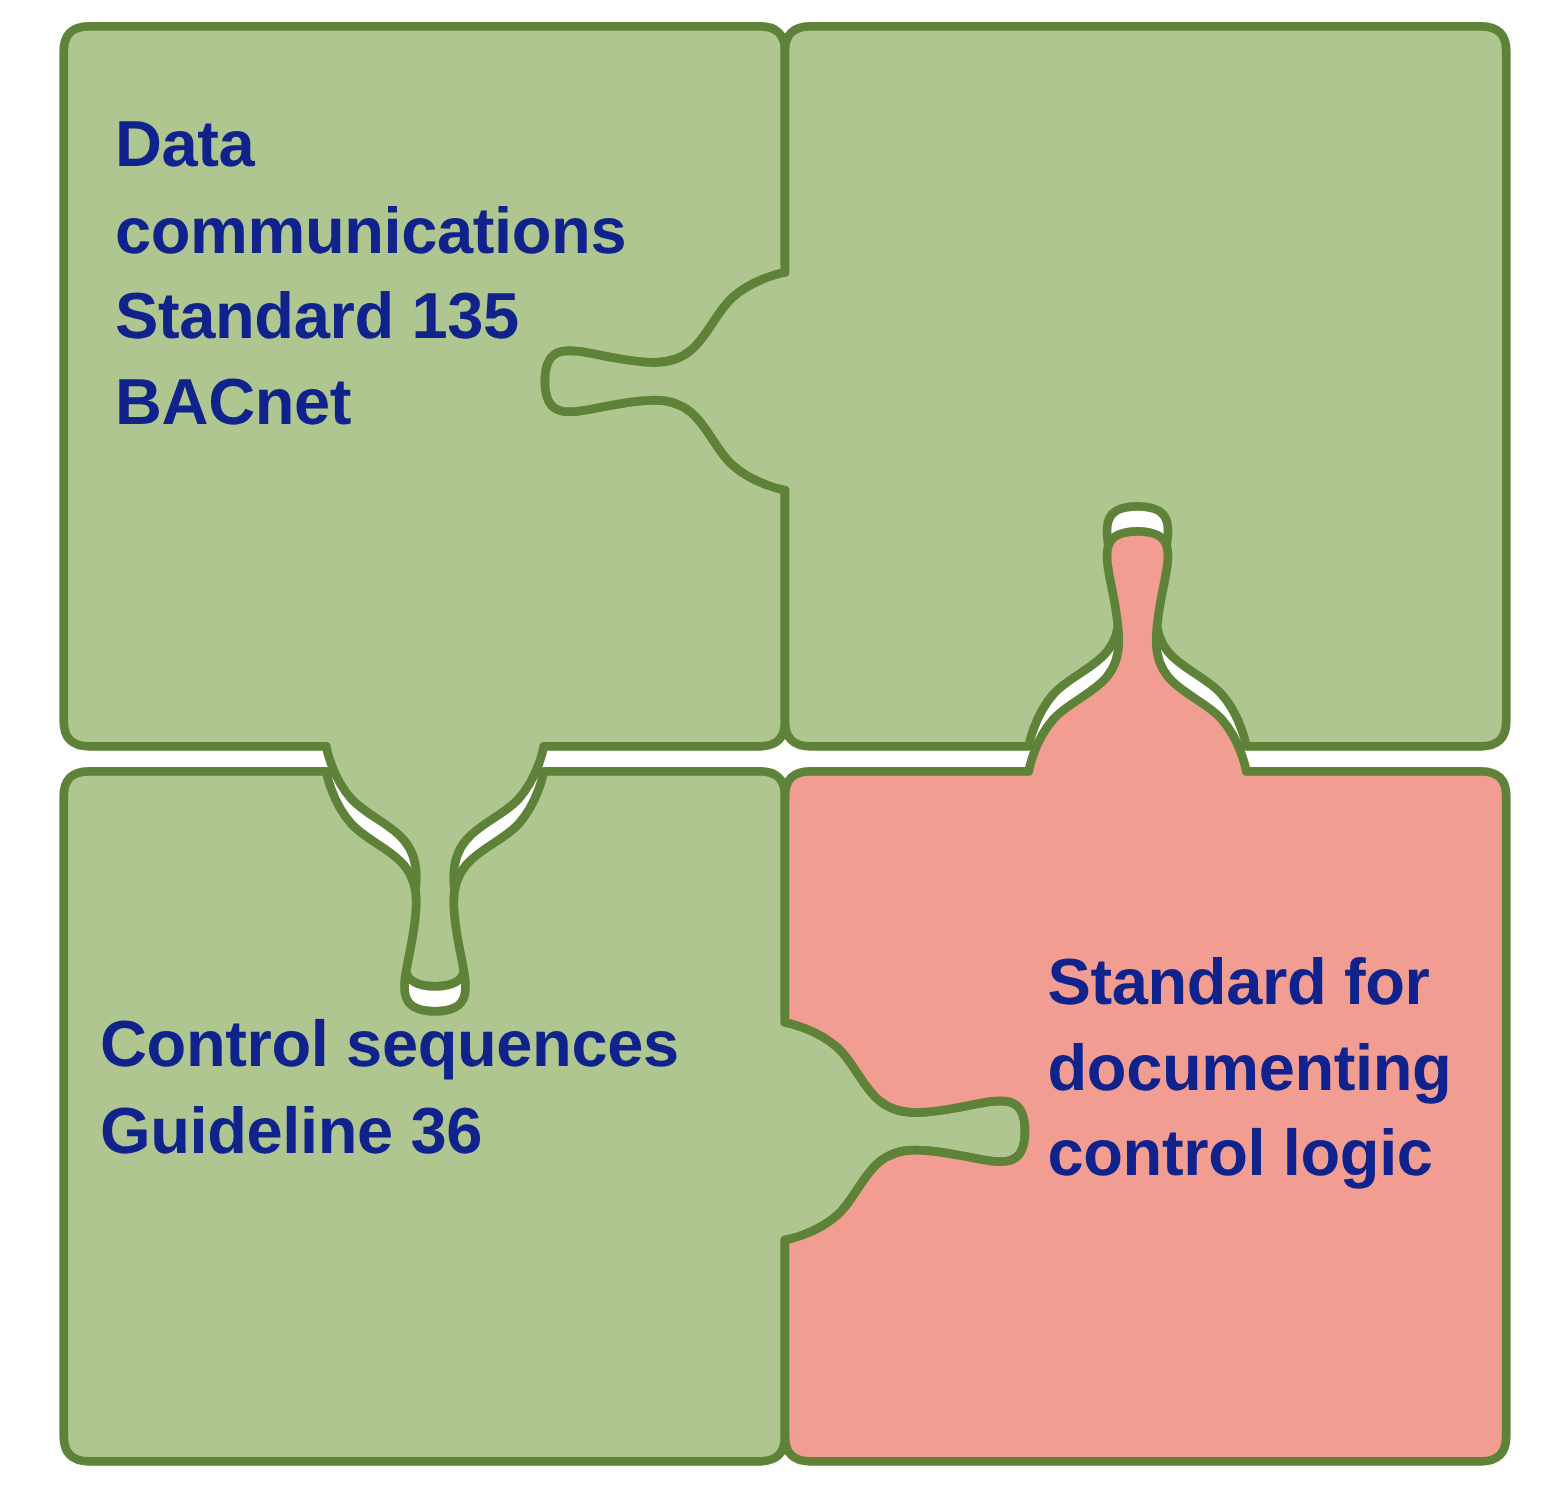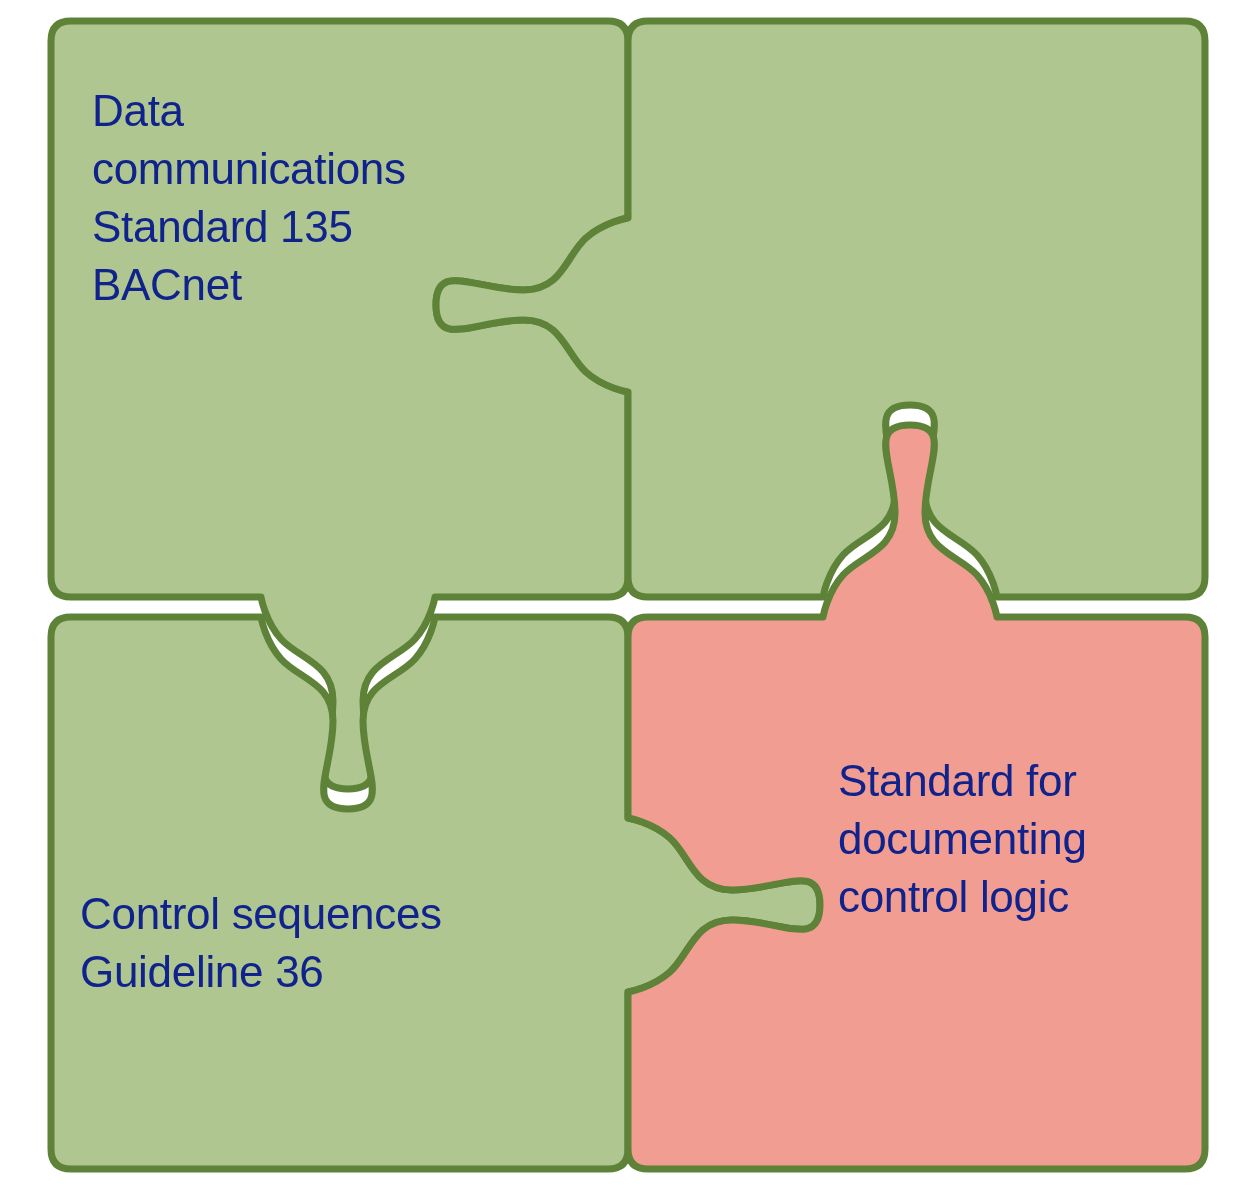--- a/index.html
+++ b/index.html
@@ -24,40 +24,40 @@
     position: absolute;
     left: 0;
     top: 0;
     width: 1234px;
     height: 1192px;
     display: block;
   }
   .piece-label {
     position: absolute;
     font-family: "Liberation Sans", sans-serif;
-    font-weight: normal;
-    font-size: 44px;
+    font-weight: bold;
+    font-size: 52px;
     line-height: 1.32;
     letter-spacing: -0.3px;
     white-space: pre-line;
     pointer-events: none;
   }
   #label-top-left {
     left: 92px;
     top: 82px;
     width: 470px;
   }
   #label-top-right {
     left: 672px;
     top: 82px;
     width: 500px;
   }
   #label-bottom-left {
     left: 80px;
-    top: 885px;
+    top: 802px;
     width: 520px;
   }
   #label-bottom-right {
     left: 838px;
     top: 752px;
     width: 350px;
   }
 </style>
 </head>
 <body>

